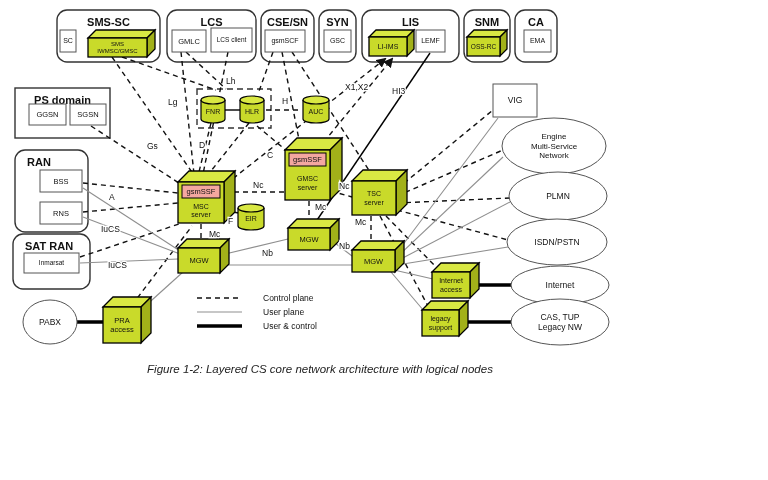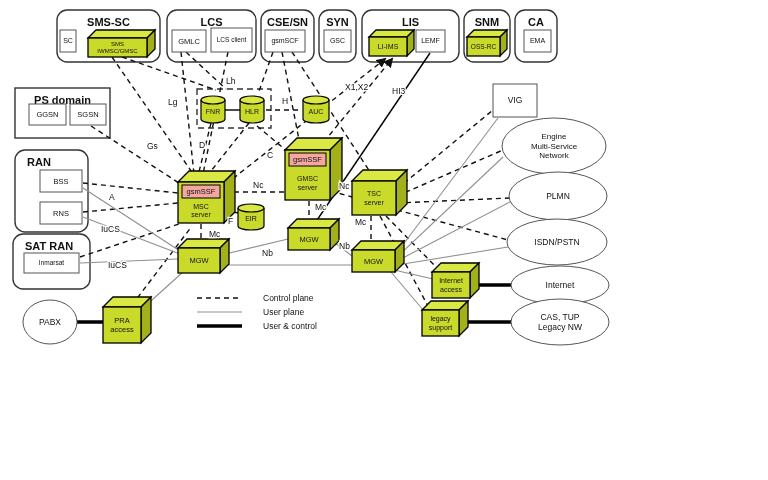--- a/index.html
+++ b/index.html
@@ -301,13 +301,14 @@
       </g>
     <g id="g-legend">
         <line x1="197" y1="298" x2="242" y2="298" stroke="#111111" stroke-width="1.4" stroke-dasharray="5,4"></line>
         <text x="263" y="301" font-size="8.5">Control plane</text>
         <line x1="197" y1="312" x2="242" y2="312" stroke="#8f8f8f" stroke-width="1.1"></line>
         <text x="263" y="315" font-size="8.5">User  plane</text>
         <line x1="197" y1="326" x2="242" y2="326" stroke="#000000" stroke-width="3.5"></line>
         <text x="263" y="329" font-size="8.5">User &amp; control</text>
       </g>
   </svg>
+  <div class="caption">Figure 1-2: Layered CS core network architecture with logical nodes</div>
 </div>
 
 </body></html>

